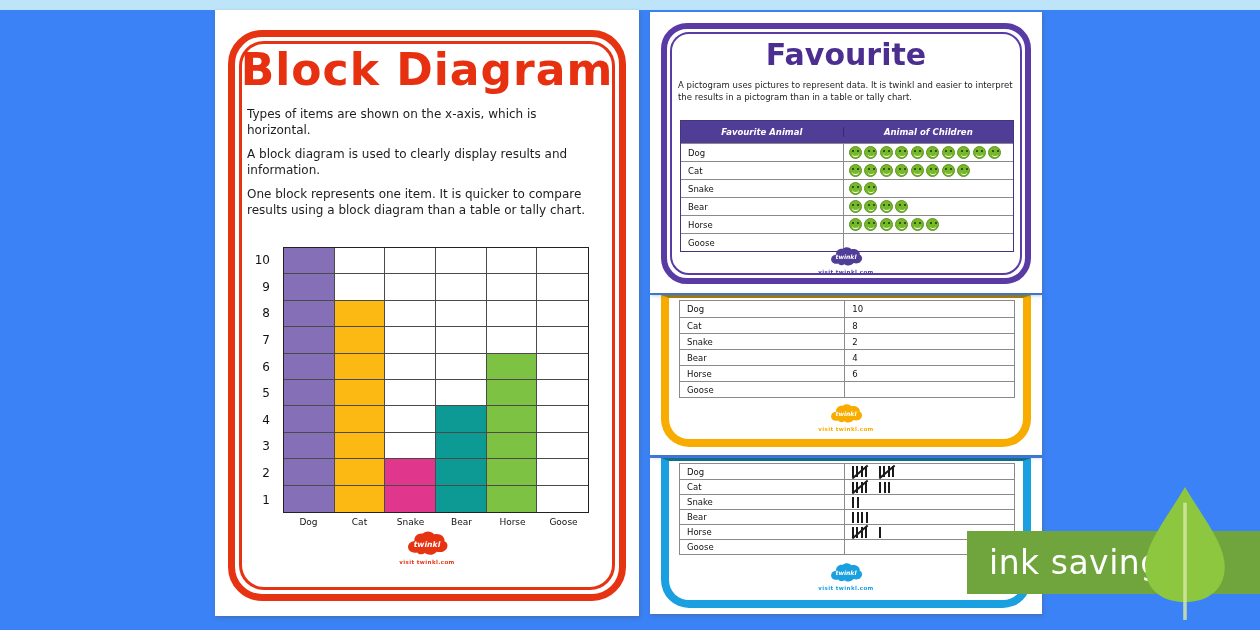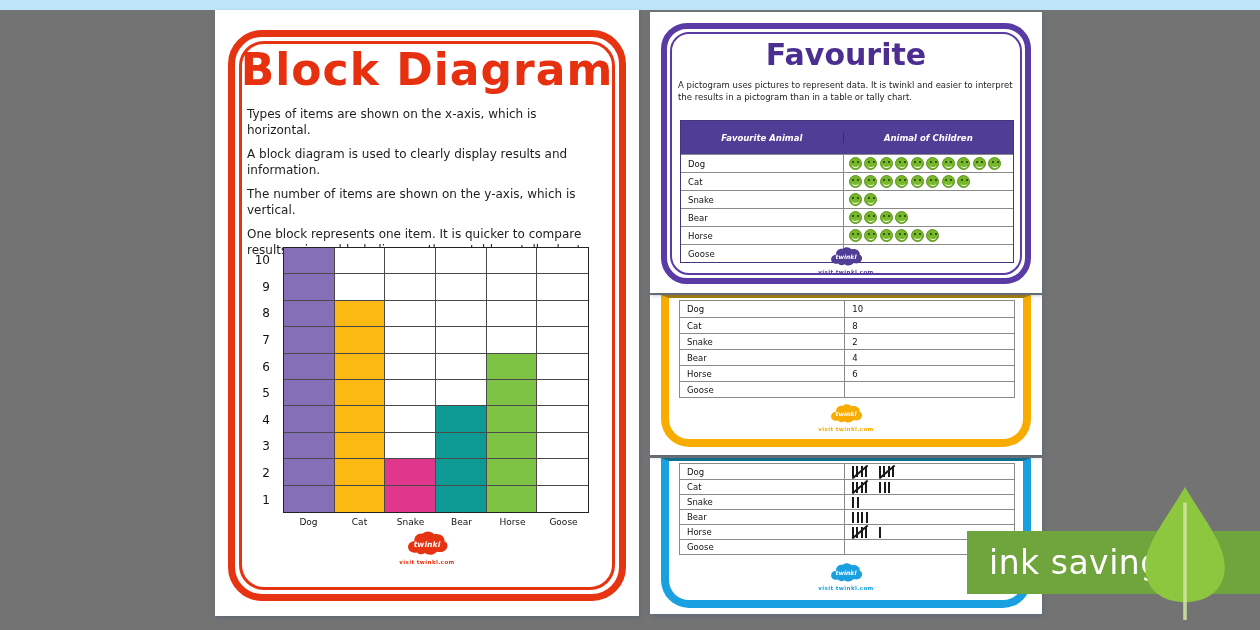--- a/index.html
+++ b/index.html
@@ -1,18 +1,18 @@
 <!DOCTYPE html>
 <html><head>
 <meta charset="utf-8">
 <style>
   * { margin:0; padding:0; box-sizing:border-box; }
   html,body { width:1260px; height:630px; }
   body { font-family:"DejaVu Sans", sans-serif; }
-  .stage { position:relative; width:1260px; height:630px; background:#737373; overflow:hidden; }
+  .stage { position:relative; width:1260px; height:630px; background:#3b82f6; overflow:hidden; }
   .top-strip { position:absolute; left:0; top:0; width:100%; height:10px; background:#bde4f8; }
 
   .sheet { position:absolute; background:#fff; box-shadow:1px 2px 4px rgba(70,95,120,.45); }
 
   
   .sheet-block { left:215px; top:10px; width:424px; height:606px; }
   .red-outer { position:absolute; left:13px; right:13px; top:20px; bottom:15px;
                border:7px solid #e63312; border-radius:34px; }
   .red-inner { position:absolute; left:4px; right:4px; top:4px; bottom:4px;
                border:3px solid #e63312; border-radius:25px; }
@@ -43,21 +43,21 @@
   .sheet-picto { left:650px; top:12px; width:392px; height:281px; z-index:5; }
   .purple-outer { position:absolute; left:11px; right:11px; top:11px; bottom:9px;
                   border:6px solid #5a3aa5; border-radius:26px; }
   .purple-inner { position:absolute; left:3px; right:3px; top:3px; bottom:3px;
                   border:2.5px solid #5a3aa5; border-radius:19px; }
   .picto-title { position:absolute; left:0; top:25px; width:100%; text-align:center;
                  font-size:30px; font-weight:bold; color:#4b2e90; }
   .picto-desc { position:absolute; left:28px; top:67px; width:338px; font-size:8.5px;
                 line-height:12px; color:#1d1d1d; }
   .ptable { position:absolute; left:30px; top:108px; width:334px; border:1.5px solid #43357e; }
-  .ptable-header { display:flex; background:#4f3d96; color:#fff; height:33px; align-items:center; }
+  .ptable-header { display:flex; background:#4f3d96; color:#fff; height:22px; align-items:center; }
   .ptable-header div { width:49%; text-align:center; font-size:8.5px; font-weight:bold; font-style:italic; }
   .ptable-header div:first-child { border-right:1px solid #372a6e; }
   .ptable-header div:last-child { width:51%; }
   .prow { display:flex; height:18px; border-top:1px solid #8a8a8a; align-items:center; background:#fff; }
   .prow .animal { width:49%; height:100%; display:flex; align-items:center; padding-left:7px;
                   font-size:8.5px; color:#111; border-right:1px solid #8a8a8a; }
   .prow .icons { width:51%; display:flex; align-items:center; padding-left:5px; gap:2.5px; }
   .smiley { position:relative; display:inline-block; width:13px; height:13px; flex:none;
             border-radius:50%; background:#76b82a; border:1px solid #5d9421; }
   .smiley::before { content:''; position:absolute; left:2.5px; top:3px; width:2px; height:2.2px;
@@ -108,21 +108,20 @@
   <div class="top-strip"></div>
 
   <section class="sheet sheet-block">
     <div class="red-outer">
       <div class="red-inner"></div>
     </div>
     <h1 class="block-title">Block Diagram</h1>
     <div class="block-paras">
       <p>Types of items are shown on the x-axis, which is horizontal.</p>
       <p>A block diagram is used to clearly display results and information.</p>
-      <p>The number of items are shown on the y-axis, which is vertical.</p>
       <p>One block represents one item. It is quicker to compare results using a block diagram than a table or tally chart.</p>
     </div>
     <div class="ylabels" id="block-ylabels">
         <div>10</div>
         <div>9</div>
         <div>8</div>
         <div>7</div>
         <div>6</div>
         <div>5</div>
         <div>4</div>

